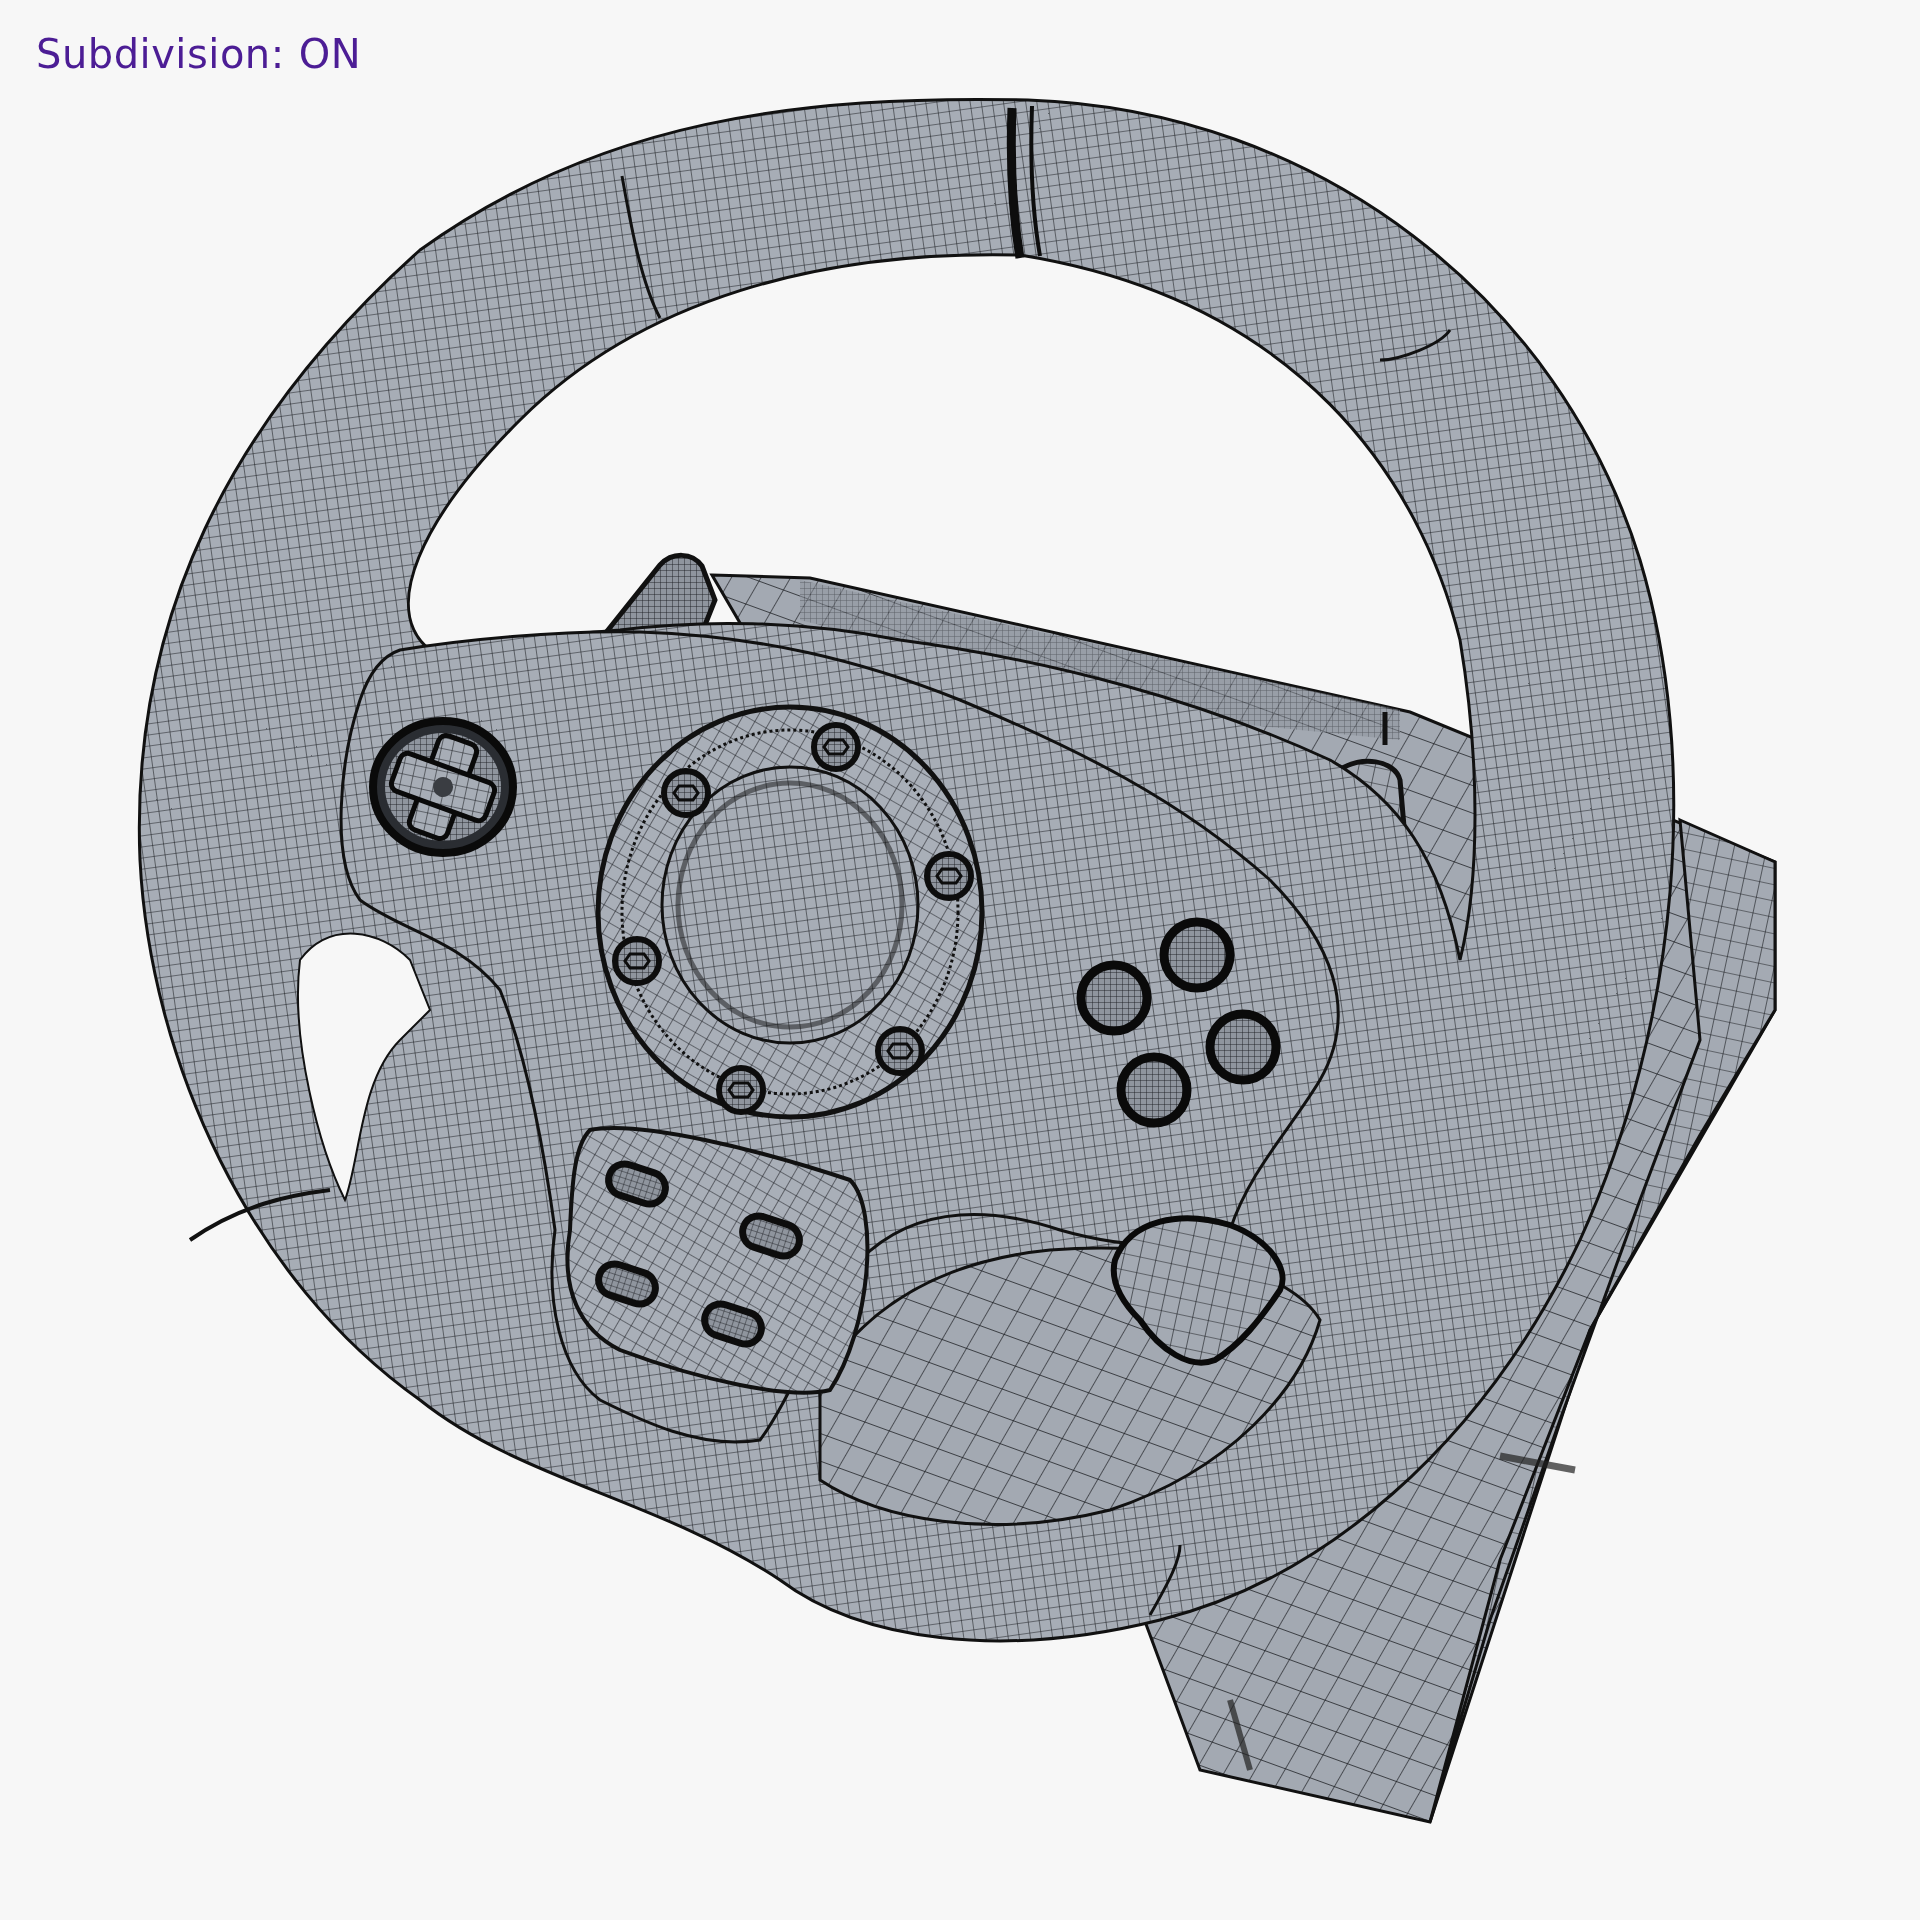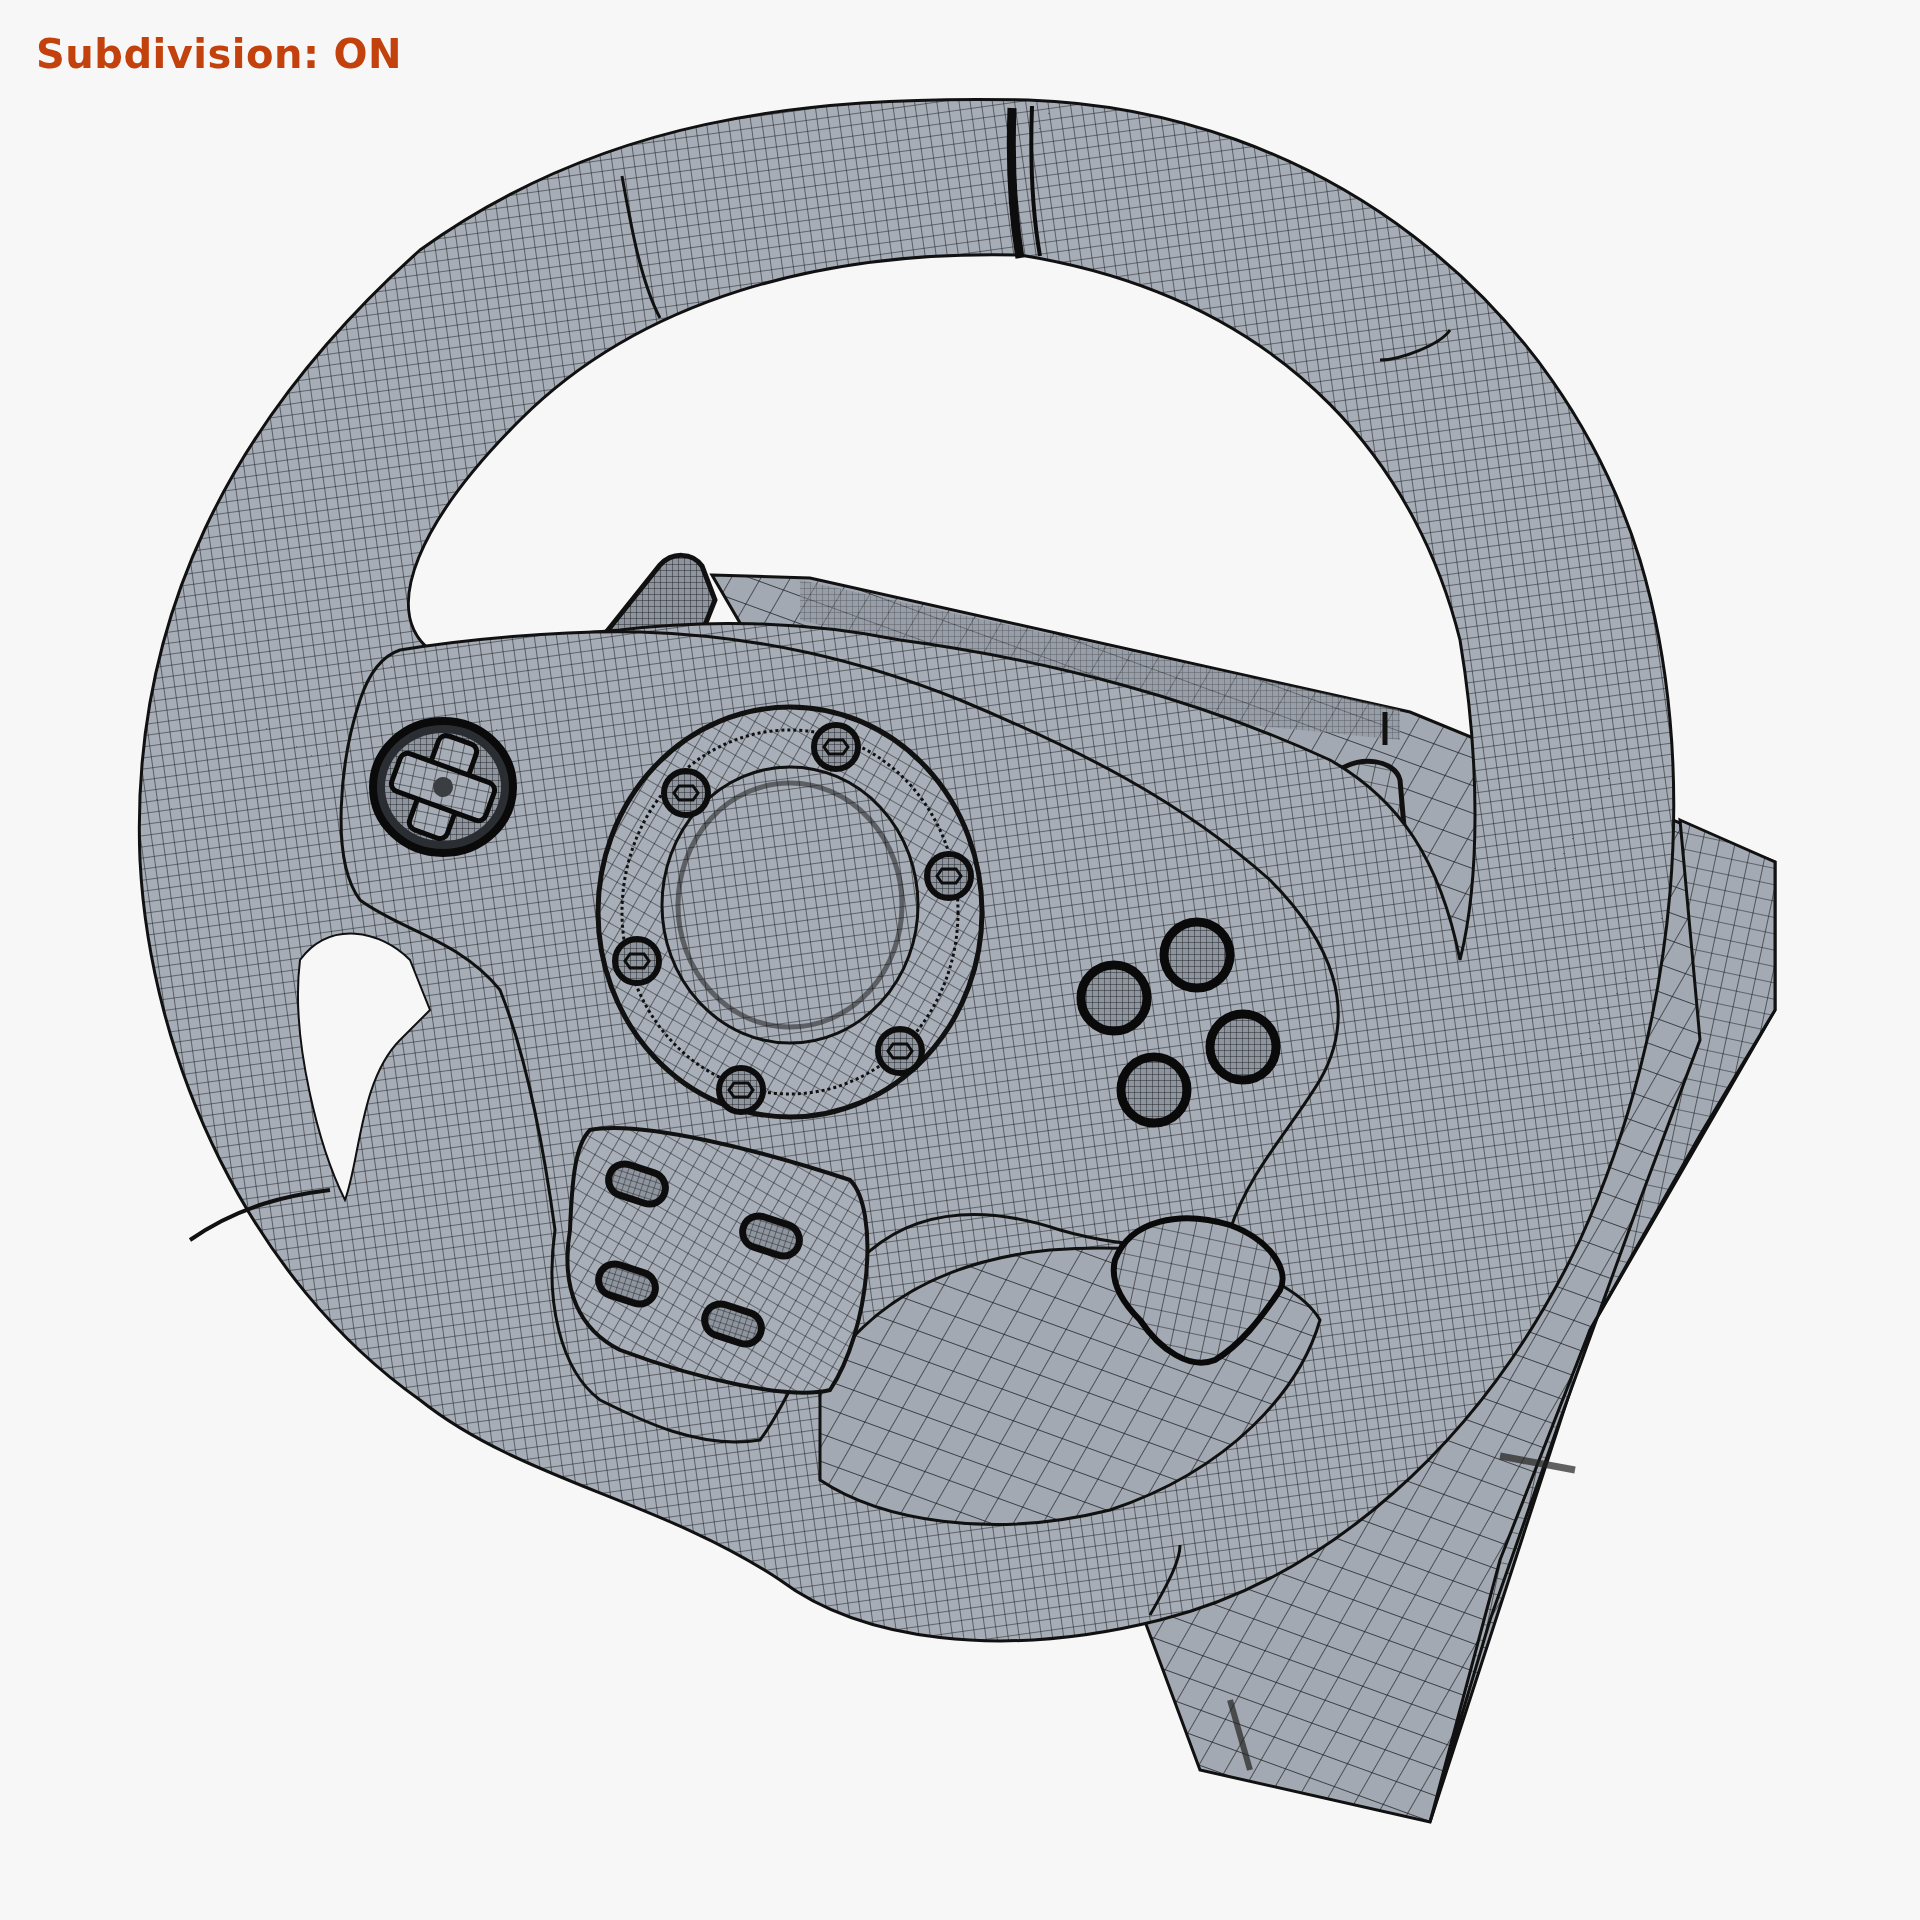--- a/index.html
+++ b/index.html
@@ -3,21 +3,21 @@
 <meta charset="utf-8">
 <style>
   html, body { margin: 0; padding: 0; }
   body {
     width: 1920px; height: 1920px; overflow: hidden;
     background: #f7f7f7; position: relative;
     font-family: "DejaVu Sans", "Liberation Sans", sans-serif;
   }
   .caption {
     position: absolute; left: 36px; top: 30px;
-    font-size: 40px; font-weight: bold; color: #c2410c;
+    font-size: 40px; font-weight: normal; color: #4c1d95;
     letter-spacing: 0.5px; line-height: 48px;
     white-space: nowrap;
   }
   .caption .val { margin-left: 14px; }
   svg.scene { position: absolute; left: 0; top: 0; }
 </style>
 </head>
 <body>
 
 <div class="caption">

